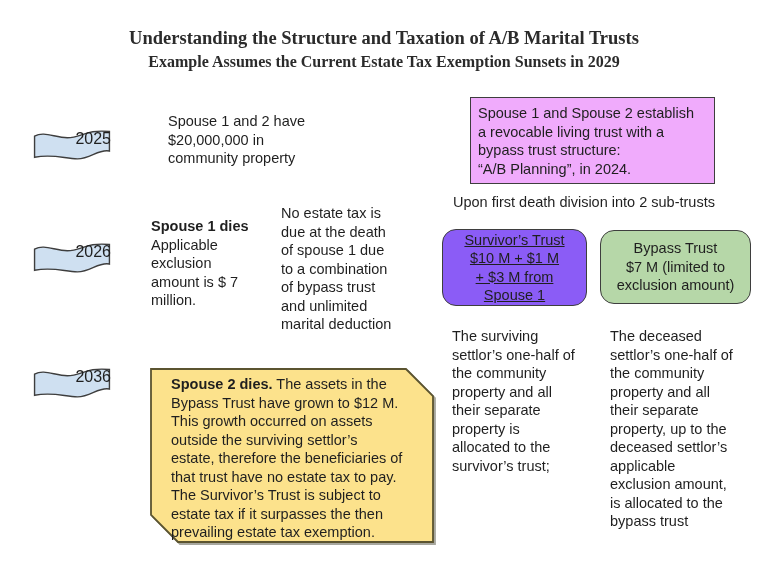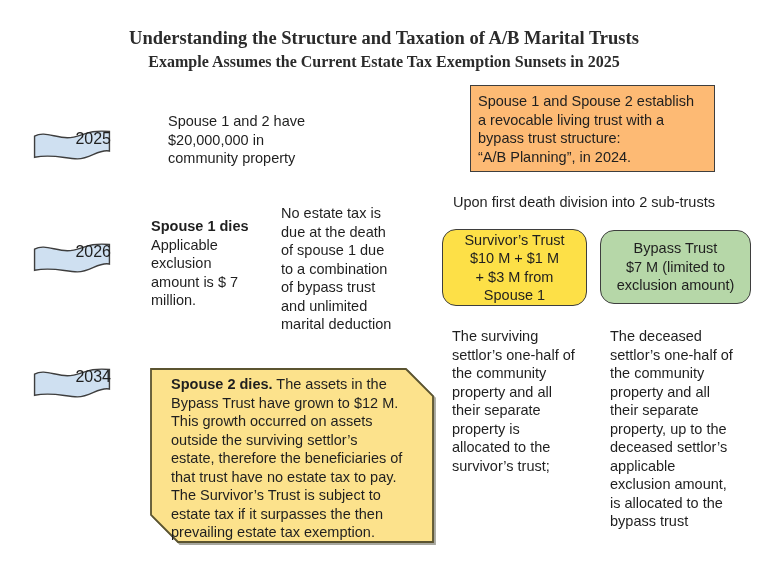--- a/index.html
+++ b/index.html
@@ -20,65 +20,65 @@
     font-family:"Liberation Serif", serif;font-weight:bold;
     font-size:16px;color:#2b2b2b;
   }
   .flag{width:78px;height:36px;}
   .flag svg{position:absolute;left:0;top:0;width:100%;height:100%;}
   .flag .yr{
     position:absolute;left:0;top:4px;width:100%;text-align:right;
     font-size:16px;color:#1f1f1f;
   }
   .bluebox{
-    left:470px;top:85px;width:229px;height:73px;
-    background:#fdba74;border:1.6px solid #3e3e3e;
+    left:470px;top:97px;width:229px;height:73px;
+    background:#f0abfc;border:1.6px solid #3e3e3e;
     padding:6px 7px;
   }
   .rbox{
     border:1.6px solid #3e3e3e;border-radius:14px;
     display:flex;align-items:center;justify-content:center;
     text-align:center;
   }
-  .survbox{left:442px;top:229px;width:143px;height:75px;background:#fde047;}
+  .survbox{left:442px;top:229px;width:143px;height:75px;background:#8b5cf6;text-decoration:underline;}
   .bypbox{left:600px;top:230px;width:149px;height:72px;background:#b6d7a8;}
   .notewrap{left:150px;top:368px;width:284px;height:175px;}
   .notewrap svg{
     position:absolute;left:0;top:0;width:284px;height:175px;
     filter:drop-shadow(2px 2px 0 rgba(60,60,40,0.45));
   }
   .notetext{position:absolute;left:21px;top:7px;width:252px;}
 </style>
 </head>
 <body>
 
 <div class="stage">
 
   <div class="abs title">Understanding the Structure and Taxation of A/B Marital Trusts</div>
-  <div class="abs subtitle">Example Assumes the Current Estate Tax Exemption Sunsets in 2025</div>
+  <div class="abs subtitle">Example Assumes the Current Estate Tax Exemption Sunsets in 2029</div>
 
   <div class="abs flag" style="left:33px;top:126px;">
     <svg viewBox="0 0 100 46" preserveAspectRatio="none">
       <path d="M2 13 C14 6 28 15 44 15 C62 15 68 4 98 7 L98 32 C84 29 74 42 57 42 C41 42 26 35 2 40 Z" fill="#cfe0f1" stroke="#3e3e3e" stroke-width="1.4" vector-effect="non-scaling-stroke"></path>
     </svg>
     <div class="yr">2025</div>
   </div>
 
   <div class="abs flag" style="left:33px;top:239px;">
     <svg viewBox="0 0 100 46" preserveAspectRatio="none">
       <path d="M2 13 C14 6 28 15 44 15 C62 15 68 4 98 7 L98 32 C84 29 74 42 57 42 C41 42 26 35 2 40 Z" fill="#cfe0f1" stroke="#3e3e3e" stroke-width="1.4" vector-effect="non-scaling-stroke"></path>
     </svg>
     <div class="yr">2026</div>
   </div>
 
   <div class="abs flag" style="left:33px;top:364px;">
     <svg viewBox="0 0 100 46" preserveAspectRatio="none">
       <path d="M2 13 C14 6 28 15 44 15 C62 15 68 4 98 7 L98 32 C84 29 74 42 57 42 C41 42 26 35 2 40 Z" fill="#cfe0f1" stroke="#3e3e3e" stroke-width="1.4" vector-effect="non-scaling-stroke"></path>
     </svg>
-    <div class="yr">2034</div>
+    <div class="yr">2036</div>
   </div>
 
   <div class="abs txt" style="left:168px;top:112px;width:180px;">Spouse 1 and 2 have
 $20,000,000 in
 community property</div>
 
 
   <div class="abs bluebox txt">Spouse 1 and Spouse 2 establish
 a revocable living trust with a
 bypass trust structure:

